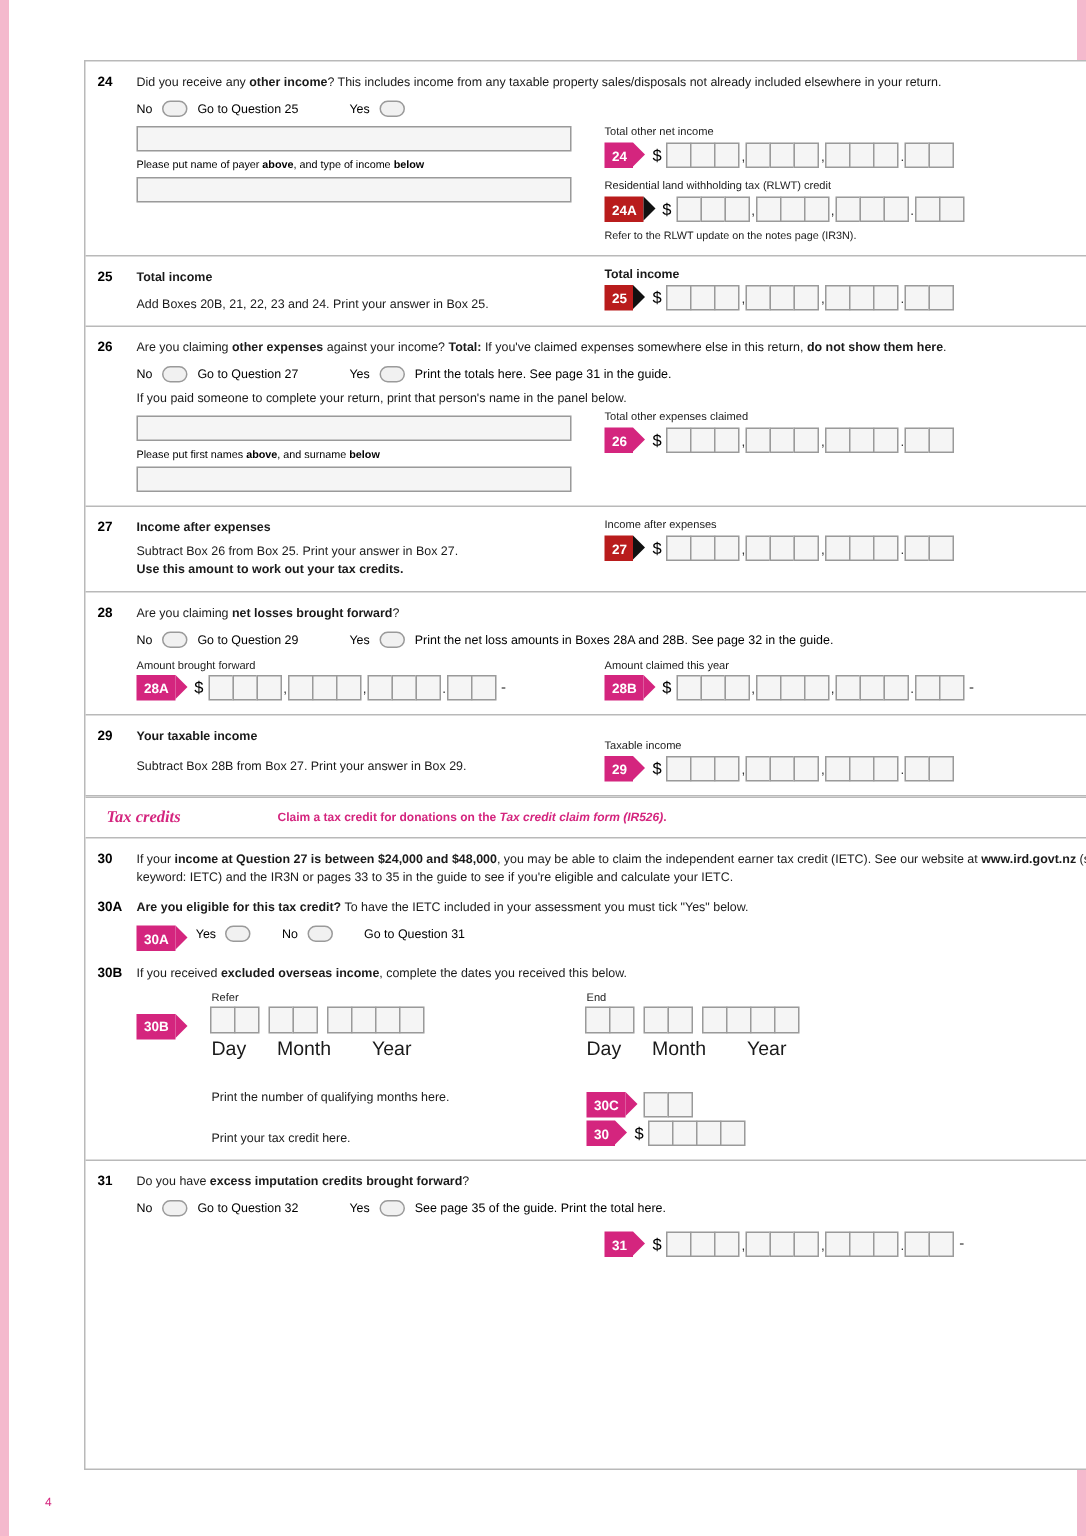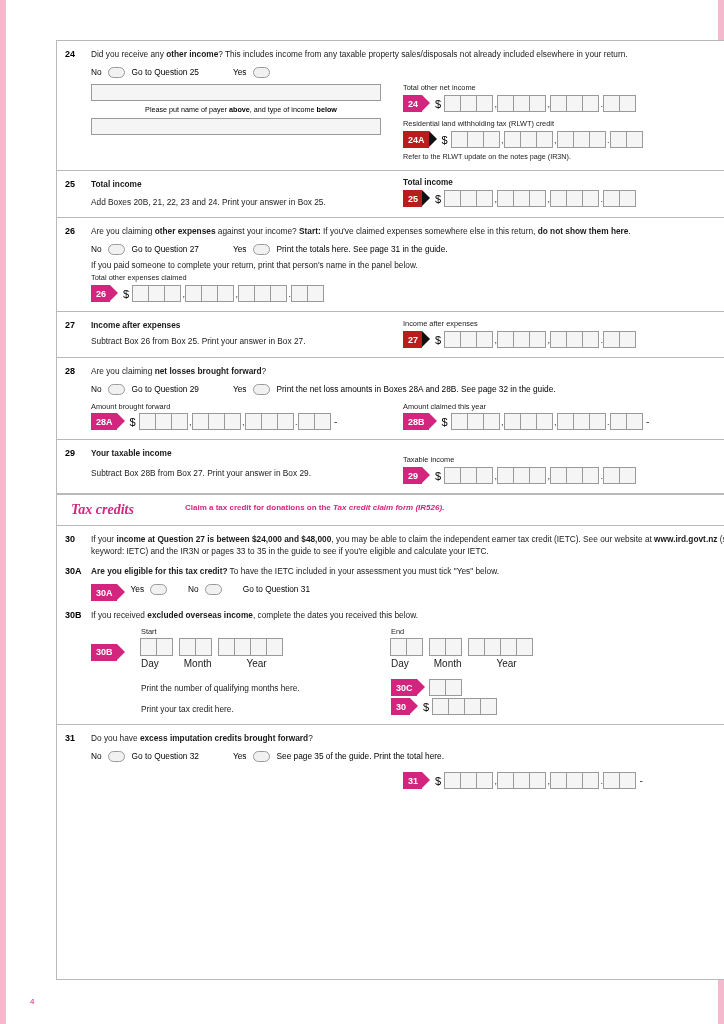--- a/index.html
+++ b/index.html
@@ -46,21 +46,21 @@
     flex: 0 0 26px;
     font-size: 9px;
     font-weight: bold;
     color: #000;
     padding-top: 1px;
   }
   .qbody { flex: 1 1 auto; position: relative; }
 
   .txt { font-size: 8.3px; line-height: 12px; color: #1a1a1a; }
   .txt b { font-weight: bold; text-align: center; }
-  .small { font-size: 7.2px; line-height: 10px; text-align: center; }
+  .small { font-size: 7.2px; line-height: 10px; }
 
   .two-col { display: flex; gap: 12px; }
   .col-l { width: 300px; flex: 0 0 300px; }
   .col-r { flex: 1 1 auto; }
 
   
   .ynline { display: flex; align-items: flex-start; margin-top: 7px; font-size: 8.3px; }
   .ynline .lbl { margin-right: 6px; }
   .oval {
     display: inline-block;
@@ -131,35 +131,35 @@
     background: #ffffff;
     padding: 7px 8px;
     align-items: flex-start;
   }
   .band-title {
     width: 120px; flex: 0 0 120px;
     color: #d4257e;
     font-family: "Liberation Serif", serif;
     font-style: italic;
     font-weight: bold;
-    font-size: 14px;
+    font-size: 11px;
     padding-left: 6px;
   }
   .band-text { font-size: 8px; line-height: 11.5px; color: #d4257e; font-weight: bold; }
   .band-text i { font-style: italic; }
 
   .date-grid { display: flex; }
   .dbox {
     width: 17px; height: 18px;
     border: 1px solid #9a9a9a;
     background: #f5f5f5;
     margin-left: -1px;
   }
   .dgap { width: 7px; }
-  .dlabels { font-size: 10px; color: #1a1a1a; margin-top: 2px; }
+  .dlabels { font-size: 13px; color: #1a1a1a; margin-top: 2px; }
 
   .footer-num {
     position: absolute;
     left: 30px;
     bottom: 18px;
     font-size: 8px;
     color: #d4257e;
   }
   .mt4 { margin-top: 4px; }
   .mt6 { margin-top: 6px; }
@@ -277,33 +277,40 @@
             </div>
           </div>
         </div>
       </div>
     </div>
 
     <div class="qrow">
       <div class="qnum">26</div>
       <div class="qbody">
         <div class="txt">
-          <span>Are you claiming </span><b>other expenses</b><span> against your income? </span><b>Start:</b><span> If you've claimed expenses somewhere else in this return, </span><b>do not show them here</b><span>.</span>
+          <span>Are you claiming </span><b>other expenses</b><span> against your income? </span><b>Total:</b><span> If you've claimed expenses somewhere else in this return, </span><b>do not show them here</b><span>.</span>
         </div>
         <div class="ynline">
           <span class="lbl">No</span>
           <span class="oval"></span>
           <span>Go to Question 27</span>
           <span class="gap-30"></span>
           <span class="lbl">Yes</span>
           <span class="oval"></span>
           <span>Print the totals here. See page 31 in the guide.</span>
         </div>
         <div class="txt mt4">If you paid someone to complete your return, print that person's name in the panel below.</div>
         <div class="two-col">
+          <div class="col-l">
+            <div class="writeline"></div>
+            <div class="small mt4">
+              <span>Please put first names </span><b>above</b><span>, and surname </span><b>below</b>
+            </div>
+            <div class="writeline" style="margin-top:3px"></div>
+          </div>
           <div class="col-r">
             <div class="caption" style="margin-top:2px">Total other expenses claimed</div>
             <div class="amount-row">
               <span class="tag pink">26</span>
               <span class="dollar">$</span>
               <span class="cells">
                 <span class="cell"></span>
                   <span class="cell"></span>
                   <span class="cell"></span>
                   <span class="sep">,</span>
@@ -324,20 +331,21 @@
       </div>
     </div>
 
     <div class="qrow">
       <div class="qnum">27</div>
       <div class="qbody">
         <div class="two-col">
           <div class="col-l">
             <div class="txt" style="font-weight:bold">Income after expenses</div>
             <div class="txt mt4">Subtract Box 26 from Box 25. Print your answer in Box 27.</div>
+            <div class="txt" style="font-weight:bold">Use this amount to work out your tax credits.</div>
           </div>
           <div class="col-r">
             <div class="caption">Income after expenses</div>
             <div class="amount-row">
               <span class="tag black">27</span>
               <span class="dollar">$</span>
               <span class="cells">
                 <span class="cell"></span>
                   <span class="cell"></span>
                   <span class="cell"></span>
@@ -504,21 +512,21 @@
       <div class="qbody">
         <div class="txt">
           <span>If you received </span><b>excluded overseas income</b><span>, complete the dates you received this below.</span>
         </div>
 
         <div style="display:flex; margin-top:6px;">
           <div style="width:50px;flex:0 0 50px;padding-top:14px">
             <span class="tag pink">30B</span>
           </div>
           <div style="width:250px;flex:0 0 250px">
-            <div class="caption">Start</div>
+            <div class="caption">Refer</div>
             <div class="date-grid">
               <span class="dbox"></span>
                 <span class="dbox"></span>
                 <span class="dgap"></span>
                 <span class="dbox"></span>
                 <span class="dbox"></span>
                 <span class="dgap"></span>
                 <span class="dbox"></span>
                 <span class="dbox"></span>
                 <span class="dbox"></span>
@@ -547,21 +555,21 @@
             <div class="dlabels">
               <span style="display:inline-block;width:40px">Day</span>
               <span style="display:inline-block;width:60px">Month</span>
               <span>Year</span>
             </div>
           </div>
         </div>
 
         <div style="display:flex;align-items:center;margin-top:10px">
           <div style="width:300px;flex:0 0 300px;padding-left:50px" class="txt">Print the number of qualifying months here.</div>
-          <div class="amount-row" style="margin-top:0">
+          <div class="amount-row" style="margin-top:12px">
             <span class="tag pink">30C</span>
             <span class="cells" style="margin-left:13px">
               <span class="cell"></span>
                 <span class="cell"></span>
             </span>
           </div>
         </div>
 
         <div style="display:flex;align-items:flex-end;margin-top:2px">
           <div style="width:300px;flex:0 0 300px;padding-left:50px" class="txt">Print your tax credit here.</div>

